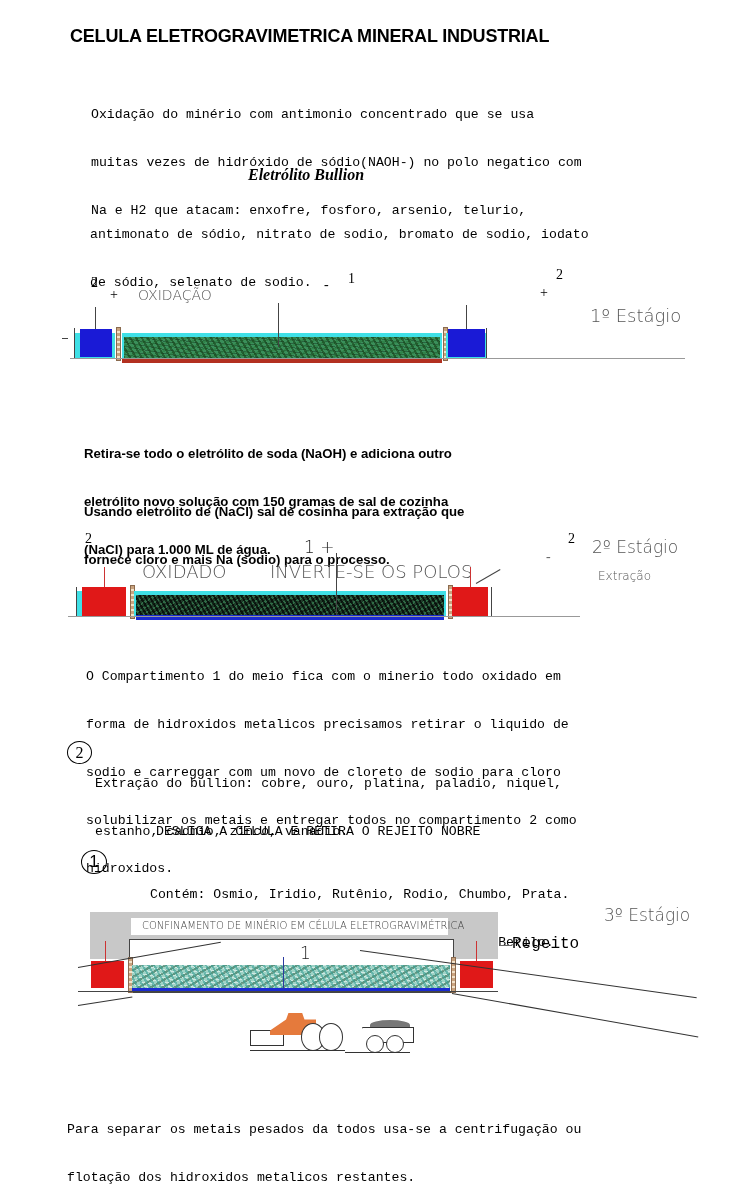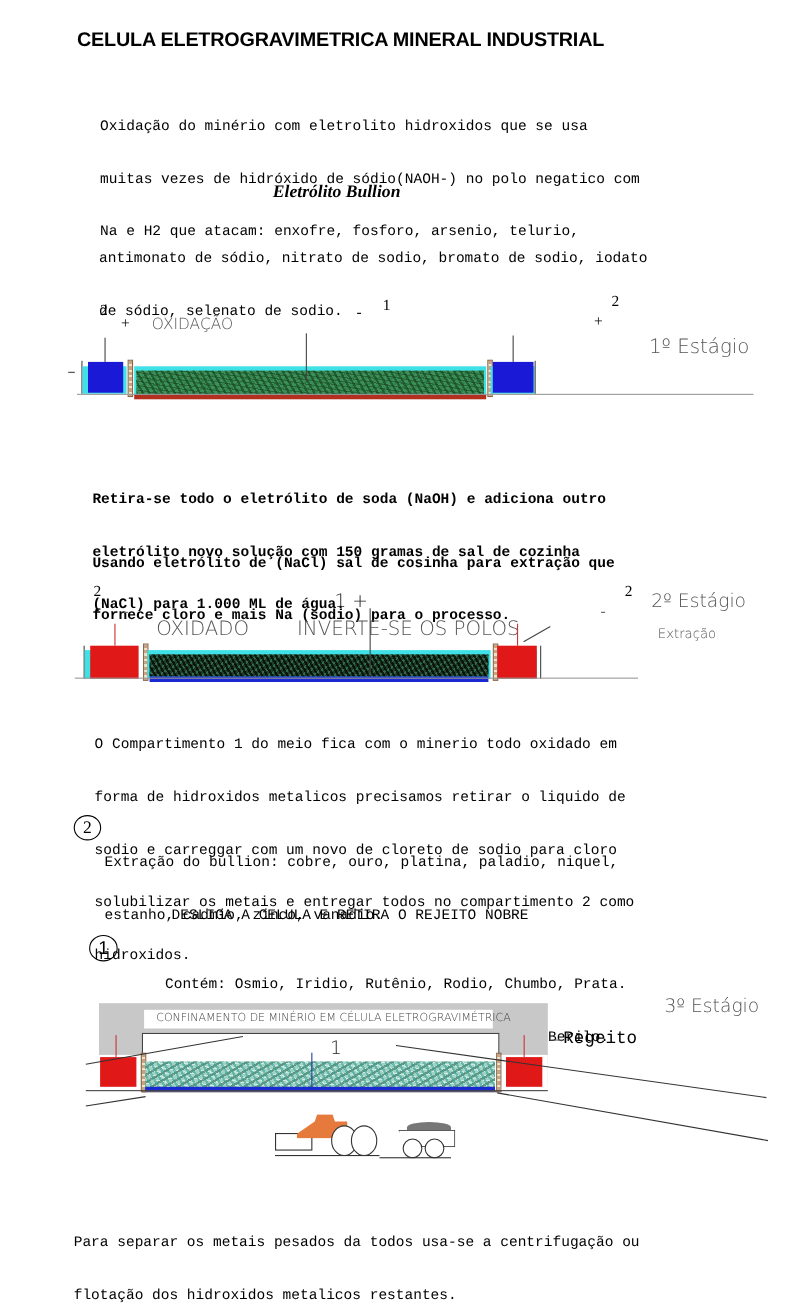--- a/index.html
+++ b/index.html
@@ -1,20 +1,20 @@
 <!DOCTYPE html>
 <html><head>
 <meta charset="utf-8">
 <style>
   html, body { margin:0; padding:0; background:#ffffff; }
   body { width:734px; height:1191px; position:relative; overflow:hidden; color:#000; }
   .abs { position:absolute; }
   .title { left:70px; top:26px; font-family:"Liberation Sans", sans-serif; font-weight:bold; font-size:18px; letter-spacing:-0.2px; white-space:nowrap; }
   .mono { font-family:"Liberation Mono", monospace; font-size:13.2px; line-height:16px; white-space:pre; }
-  .mono-bold { font-family:Liberation Mono, monospace; font-size:13.2px; line-height:16px; font-weight:bold; white-space:pre; }
+  .mono-bold { font-family:Liberation Sans, sans-serif; font-size:13.2px; line-height:16px; font-weight:bold; white-space:pre; }
   .serif-it { font-family:"Liberation Serif", serif; font-style:italic; font-weight:bold; font-size:16px; }
   .diag-text { font-family:"DejaVu Sans", sans-serif; color:#555; font-weight:200; }
   .serif-num { font-family:"Liberation Serif", serif; font-size:14px; }
   .circ { display:inline-block; border:1px solid #000; border-radius:50%; text-align:center; font-family:"Liberation Sans", sans-serif; }
   .line-h { position:absolute; height:1px; background:#999; }
   .line-v { position:absolute; width:1px; background:#444; }
   .ore-green {
     background:
       repeating-linear-gradient(60deg, rgba(20,60,20,0.55) 0 2px, transparent 2px 5px),
       repeating-linear-gradient(-30deg, rgba(40,120,60,0.55) 0 2px, transparent 2px 6px),
@@ -35,21 +35,21 @@
       #9fd3c6;
   }
   .ladder { background: repeating-linear-gradient(180deg, #c9a27e 0 3px, #f2e2c9 3px 5px); border:1px solid #8a6a4e; }
 </style>
 </head>
 <body>
 
 <div class="abs title">CELULA ELETROGRAVIMETRICA MINERAL INDUSTRIAL</div>
 
 <div class="abs mono" style="left:91px; top:75px;">
-  <div>Oxidação do minério com eletrolito hidroxidos que se usa</div>
+  <div>Oxidação do minério com antimonio concentrado que se usa</div>
   <div>muitas vezes de hidróxido de sódio(NAOH-) no polo negatico com</div>
   <div>Na e H2 que atacam: enxofre, fosforo, arsenio, telurio,</div>
 </div>
 
 <div class="abs serif-it" style="left:248px; top:166px;">Eletrólito Bullion</div>
 
 <div class="abs mono" style="left:90px; top:195px;">
   <div>antimonato de sódio, nitrato de sodio, bromato de sodio, iodato</div>
   <div>de sódio, selenato de sodio.</div>
 </div>

